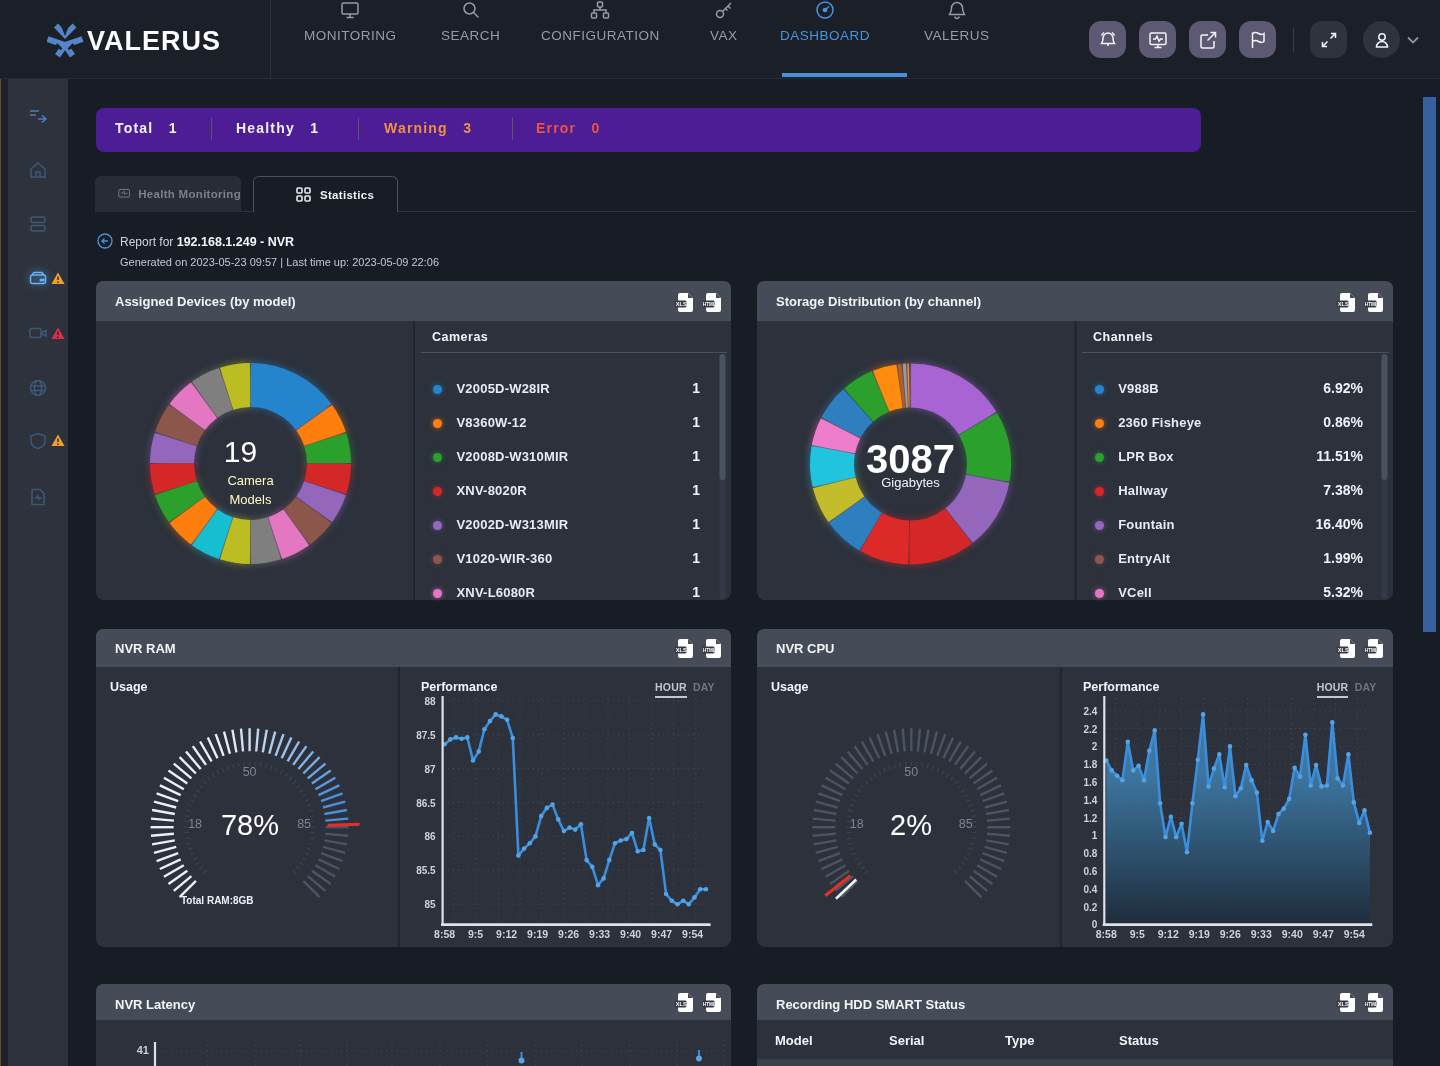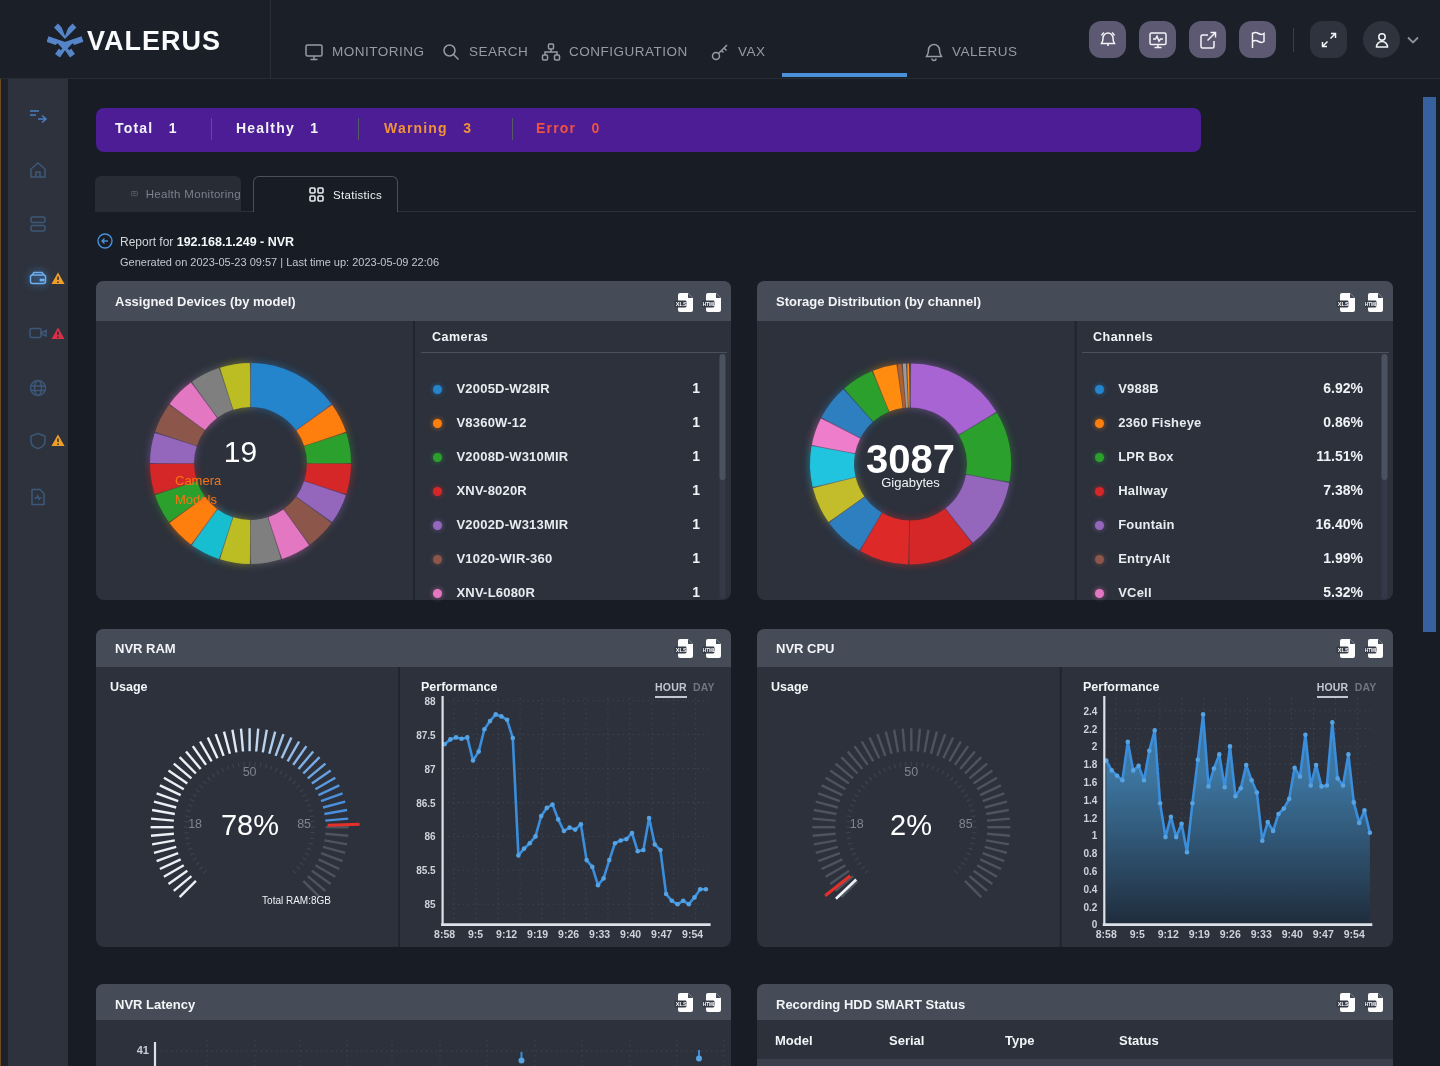--- a/index.html
+++ b/index.html
@@ -1,33 +1,33 @@
 <!DOCTYPE html>
 <html><head><meta charset="utf-8">
 <style>
 * { margin:0; padding:0; box-sizing:border-box; }
 html,body { width:1440px; height:1066px; overflow:hidden; background:#171c25;
   font-family:"Liberation Sans", sans-serif; }
 .abs { position:absolute; }
 #topbar { position:absolute; left:0; top:0; width:1440px; height:79px; background:#1a1f28;
   border-bottom:1px solid #272c35; }
 #logodiv { position:absolute; left:270px; top:0; width:1px; height:79px; background:#2a2f38; }
-.navitem { position:absolute; top:12px; height:79px; display:flex; align-items:center; gap:8px;
-  color:#969ca6; font-size:13.5px; letter-spacing:0.5px; font-weight:400; }
+.navitem { position:absolute; top:0; height:79px; display:flex; align-items:center; gap:8px;
+  color:#969ca6; font-size:13.5px; letter-spacing:0.5px; font-weight:400;flex-direction:column; }
 #sidebar { position:absolute; left:8px; top:79px; width:60px; height:987px; background:#2d323c; }
 #sidestrip { position:absolute; left:0; top:79px; width:8px; height:987px; background:#1d212b;
   border-left:1.5px solid #6b4d20; }
 .sideicon { position:absolute; left:28px; width:20px; height:20px; }
 .warnb { position:absolute; left:51px; width:14px; height:13px; }
 #statusbar { position:absolute; left:96px; top:108px; width:1105px; height:44px; background:#4c1d95;
   border-radius:8px; color:#f0f2f6; font-weight:bold; font-size:14px; letter-spacing:1.2px; }
 .sbit { position:absolute; top:12px; }
 .sbdiv { position:absolute; top:10px; width:1px; height:22px; background:#555b66; }
 .tab { position:absolute; top:176px; height:36px; border-radius:6px 6px 0 0; display:flex;
-  align-items:center; font-weight:normal; font-size:11.5px; letter-spacing:0.3px; white-space:nowrap;padding-left:13px; }
+  align-items:center; font-weight:bold; font-size:11.5px; letter-spacing:0.3px; white-space:nowrap; }
 .card { position:absolute; border-radius:8px; background:#2c313c; }
 .dot { position:absolute; width:9px; height:9px; border-radius:50%; }
 .lname { position:absolute; color:#e8ebf0; font-size:13px; font-weight:bold; letter-spacing:0.2px; }
 .lval { position:absolute; width:70px; text-align:right; color:#f0f2f6; font-size:14px; font-weight:bold; }
 .seclbl { position:absolute; color:#f2f4f7; font-weight:bold; font-size:12.5px; }
 text { font-family:"Liberation Sans", sans-serif; }
 </style></head>
 <body>
 
 <div id="topbar">
@@ -62,20 +62,28 @@
         <path d="M10,7 v3 M4,13 v-3 h12 v3"></path>
       </svg>
       <span>CONFIGURATION</span>
     </div>
     <div class="navitem" style="left:710px">
       <svg width="20" height="20" viewBox="0 0 20 20" fill="none" stroke="#969ca6" stroke-width="1.5">
         <circle cx="6" cy="14" r="3.5"></circle>
         <path d="M8.5,11.5 L17,3 M14,6 l2.5,2.5 M11.5,8.5 l2,2"></path>
       </svg>
       <span>VAX</span>
+    </div>
+    <div class="navitem" style="left:780px;color:#4a93dd">
+      <svg width="20" height="20" viewBox="0 0 20 20" fill="none" stroke="#4a93dd" stroke-width="1.5">
+        <circle cx="10" cy="10" r="8"></circle>
+        <path d="M10,10 L14,6.5"></path>
+        <circle cx="10" cy="10" r="1.6" fill="#4a93dd"></circle>
+      </svg>
+      <span>DASHBOARD</span>
     </div>
     <div class="navitem" style="left:924px">
       <svg width="20" height="20" viewBox="0 0 20 20" fill="none" stroke="#969ca6" stroke-width="1.5">
         <path d="M10,2.5 a5.5,5.5 0 0 1 5.5,5.5 c0,4 1.5,5.5 2,6.5 h-15 c0.5,-1 2,-2.5 2,-6.5 a5.5,5.5 0 0 1 5.5,-5.5 Z M8,16.5 a2,2 0 0 0 4,0"></path>
       </svg>
       <span>VALERUS</span>
     </div>
   <div class="abs" style="left:1089px;top:21px;width:37px;height:37px;background:#5d5972;border-radius:12px;display:flex;align-items:center;justify-content:center">
       <svg width="20" height="20" viewBox="0 0 20 20" fill="none" stroke="#f2f4f8" stroke-width="1.5">
         <path d="M10,3 a5,5 0 0 1 5,5 c0,3.5 1,4.5 1.5,5.5 h-13 c0.5,-1 1.5,-2 1.5,-5.5 a5,5 0 0 1 5,-5 Z M10,13.5 v2.5"></path>
@@ -824,21 +832,21 @@
 </svg>
 
 <div class="abs" style="left:115px;top:294px;color:#f2f4f7;font-weight:bold;font-size:13px">Assigned Devices (by model)</div>
 <div class="abs" style="left:776px;top:294px;color:#f2f4f7;font-weight:bold;font-size:13px">Storage Distribution (by channel)</div>
 <div class="abs" style="left:115px;top:641px;color:#f2f4f7;font-weight:bold;font-size:13px">NVR RAM</div>
 <div class="abs" style="left:776px;top:641px;color:#f2f4f7;font-weight:bold;font-size:13px">NVR CPU</div>
 <div class="abs" style="left:115px;top:997px;color:#f2f4f7;font-weight:bold;font-size:13px">NVR Latency</div>
 <div class="abs" style="left:776px;top:997px;color:#f2f4f7;font-weight:bold;font-size:13px">Recording HDD SMART Status</div>
 
 <div class="abs" style="left:165px;top:435px;width:151px;text-align:center;color:#ffffff;font-size:30px;font-weight:normal">19</div>
-<div class="abs" style="left:175px;top:471px;width:151px;text-align:left;color:#f97316;font-size:13px;line-height:19px">Camera<br>Models</div>
+<div class="abs" style="left:175px;top:471px;width:151px;text-align:center;color:#fef9c3;font-size:13px;line-height:19px">Camera<br>Models</div>
 <div class="abs" style="left:825px;top:437px;width:171px;text-align:center;color:#ffffff;font-size:40px;font-weight:bold">3087</div>
 <div class="abs" style="left:825px;top:475px;width:171px;text-align:center;color:#f0f2f6;font-size:13px">Gigabytes</div>
 
 <div class="abs" style="left:432px;top:330px;color:#f2f4f7;font-weight:bold;font-size:12.5px;letter-spacing:0.5px">Cameras</div>
 <div class="abs" style="left:1093px;top:330px;color:#f2f4f7;font-weight:bold;font-size:12.5px;letter-spacing:0.5px">Channels</div>
 <div class="dot" style="left:433.0px;top:384.5px;background:#2484cc;box-shadow:0 0 5px 0.5px #2484cc88"></div>
 <div class="lname" style="left:456.5px;top:381px">V2005D-W28IR</div>
 <div class="lval" style="left:630px;top:380px">1</div>
 <div class="dot" style="left:433.0px;top:418.5px;background:#ff7f0e;box-shadow:0 0 5px 0.5px #ff7f0e88"></div>
 <div class="lname" style="left:456.5px;top:415px">V8360W-12</div>
@@ -884,21 +892,21 @@
 <div class="seclbl" style="left:771px;top:680px">Usage</div>
 <div class="seclbl" style="left:421px;top:680px">Performance</div>
 <div class="seclbl" style="left:1083px;top:680px">Performance</div>
 <div class="abs" style="left:655px;top:681px;color:#c2c7cf;font-weight:bold;font-size:10.5px;letter-spacing:0.2px;border-bottom:2px solid #c2c7cf;padding-bottom:3px">HOUR</div>
 <div class="abs" style="left:693px;top:681px;color:#70767f;font-weight:bold;font-size:10.5px;letter-spacing:0.2px">DAY</div>
 <div class="abs" style="left:1316.7px;top:681px;color:#c2c7cf;font-weight:bold;font-size:10.5px;letter-spacing:0.2px;border-bottom:2px solid #c2c7cf;padding-bottom:3px">HOUR</div>
 <div class="abs" style="left:1354.7px;top:681px;color:#70767f;font-weight:bold;font-size:10.5px;letter-spacing:0.2px">DAY</div>
 
 <div class="abs" style="left:175px;top:809px;width:150px;text-align:center;color:#ffffff;font-size:29px">78%</div>
 <div class="abs" style="left:836px;top:809px;width:150px;text-align:center;color:#ffffff;font-size:29px">2%</div>
-<div class="abs" style="left:181px;top:895px;width:150px;text-align:right;color:#eef1f5;font-size:10px;font-weight:normal">Total RAM:8GB</div>
+<div class="abs" style="left:181px;top:895px;width:150px;text-align:left;color:#eef1f5;font-size:10px;font-weight:bold">Total RAM:8GB</div>
 
 <div class="abs" style="left:775px;top:1033px;color:#f2f4f7;font-weight:bold;font-size:13px">Model</div>
 <div class="abs" style="left:889px;top:1033px;color:#f2f4f7;font-weight:bold;font-size:13px">Serial</div>
 <div class="abs" style="left:1005px;top:1033px;color:#f2f4f7;font-weight:bold;font-size:13px">Type</div>
 <div class="abs" style="left:1119px;top:1033px;color:#f2f4f7;font-weight:bold;font-size:13px">Status</div>
 <div class="abs" style="left:757px;top:1059px;width:636px;height:7px;background:#3a404b"></div>
 
 <div class="abs" style="left:1423px;top:97px;width:13px;height:535px;background:#36619e"></div>
 
 </body></html>

